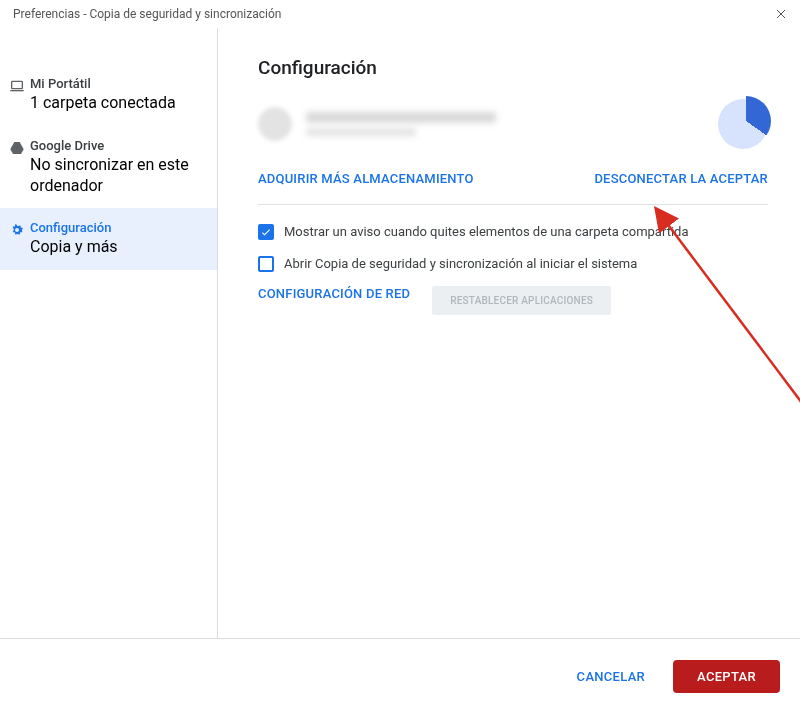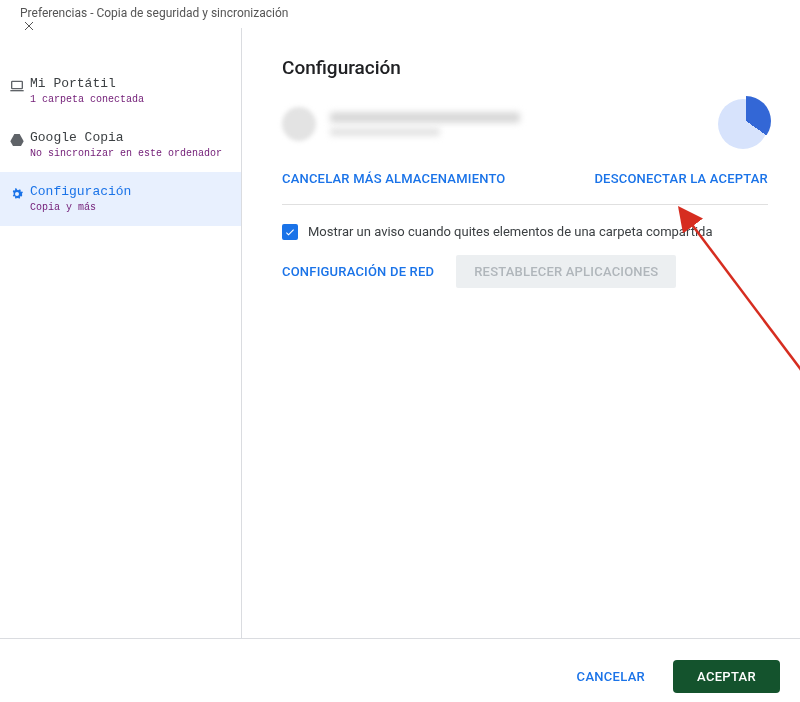--- a/index.html
+++ b/index.html
@@ -1,33 +1,33 @@
 <!DOCTYPE html>
 <html><head>
   <meta charset="utf-8">
   <style>
     * { box-sizing: border-box; margin: 0; padding: 0; }
     body { font-family: 'Segoe UI', Roboto, Arial, sans-serif; font-size: 13px; color: #3c4043; background: #fff; width: 800px; height: 702px; overflow: hidden; }
     
-    .titlebar { display: flex; justify-content: space-between; padding: 6px 10px 6px 20px; height: 28px; flex-direction: column; }
+    .titlebar { display: flex; justify-content: space-between; align-items: center; padding: 6px 10px 6px 13px; height: 28px; }
     .titlebar-title { font-size: 12px; color: #555; }
     .titlebar-close { width: 18px; height: 18px; display: flex; align-items: center; justify-content: center; cursor: pointer; color: #555; }
     .titlebar-close svg { width: 12px; height: 12px; }
     
     .body-wrap { display: flex; height: 610px; }
     
-    .sidebar { width: 242px; border-right: 1px solid #dadce0; padding-top: 36px; font-family: Liberation Mono, monospace; }
+    .sidebar { width: 218px; border-right: 1px solid #dadce0; padding-top: 36px; }
     .sidebar-item { display: flex; align-items: flex-start; padding: 12px 10px 12px 4px; cursor: pointer; }
     .sidebar-item.active { background: #e8f0fe; }
     .sidebar-icon { width: 26px; display: flex; justify-content: center; margin-top: 2px; }
     .sidebar-icon svg { width: 16px; height: 16px; }
     .sidebar-text { flex: 1; }
     .sidebar-label { font-size: 13px; color: #3c4043; font-weight: 500; }
     .sidebar-item.active .sidebar-label { color: #1a73e8; }
-    .sidebar-sub { font-size: 10px; color: #701a75; margin-top: 2px; line-height: 1.3; }
+    .sidebar-sub { font-size: 16px; color: #000000; margin-top: 2px; line-height: 1.3; }
     
     .main { flex: 1; padding: 28px 32px 0 40px; position: relative; overflow: hidden; }
     .main h1 { font-size: 19px; font-weight: 500; color: #202124; margin-bottom: 20px; }
     
     .account-row { display: flex; align-items: center; gap: 14px; margin-bottom: 16px; }
     .avatar-blur { width: 34px; height: 34px; border-radius: 50%; background: #e3e3e3; filter: blur(2px); }
     .account-text { flex: 1; }
     .acct-line1 { height: 11px; width: 190px; background: #d9d9d9; border-radius: 3px; filter: blur(3px); margin-bottom: 5px; }
     .acct-line2 { height: 8px; width: 110px; background: #e2e2e2; border-radius: 3px; filter: blur(3px); }
     
@@ -38,27 +38,27 @@
     .link-row { display: flex; justify-content: space-between; margin-top: 22px; padding-bottom: 18px; border-bottom: 1px solid #e0e0e0; }
     .flat-link { color: #1a73e8; font-size: 13px; font-weight: 500; letter-spacing: 0.2px; cursor: pointer; }
     
     .options { padding-top: 18px; }
     .check-row { display: flex; align-items: flex-start; gap: 10px; margin-bottom: 14px; }
     .check-row .box { width: 16px; height: 16px; border: 2px solid #1a73e8; border-radius: 2px; flex-shrink: 0; margin-top: 1px; display: flex; align-items: center; justify-content: center; cursor: pointer; }
     .check-row .box.checked { background: #1a73e8; }
     .check-row .box.checked svg { width: 12px; height: 12px; fill: #fff; }
     .check-row .lbl { font-size: 13px; color: #3c4043; line-height: 1.35; }
     
-    .btn-row { display: flex; gap: 22px; margin-top: 10px; align-items: center; }
+    .btn-row { display: flex; gap: 22px; margin-top: 10px; }
     .flat-btn { color: #1a73e8; font-size: 13px; font-weight: 500; letter-spacing: 0.2px; cursor: pointer; }
-    .disabled-btn { background: #eceff1; color: #b0b6bb; padding: 9px 18px; font-size: 13px; letter-spacing: 0.2px; font-weight: 500; border-radius: 2px; }
+    .disabled-btn { background: #eceff1; color: #b0b6bb; padding: 9px 18px; font-size: 10px; letter-spacing: 0.2px; font-weight: 500; border-radius: 2px; }
     
     .footer { border-top: 1px solid #dadce0; height: 76px; display: flex; justify-content: flex-end; align-items: center; gap: 8px; padding-right: 20px; }
     .btn-cancel { color: #1a73e8; font-size: 13px; font-weight: 500; padding: 9px 20px; cursor: pointer; letter-spacing: 0.3px; }
-    .btn-accept { background: #14532d; color: #fff; font-size: 13px; font-weight: 500; padding: 9px 24px; border-radius: 4px; cursor: pointer; letter-spacing: 0.3px; }
+    .btn-accept { background: #b91c1c; color: #fff; font-size: 13px; font-weight: 500; padding: 9px 24px; border-radius: 4px; cursor: pointer; letter-spacing: 0.3px; }
     
     .arrow-svg { position: absolute; top: 176px; left: 430px; width: 330px; height: 430px; pointer-events: none; }
   </style>
 </head>
 <body>
 
 <div class="titlebar">
   <span class="titlebar-title">Preferencias - Copia de seguridad y sincronización</span>
   <span class="titlebar-close">
     <svg viewBox="0 0 24 24" stroke="#555" stroke-width="2">
@@ -84,21 +84,21 @@
       </div>
     </div>
 
     <div class="sidebar-item">
       <span class="sidebar-icon">
         <svg viewBox="0 0 24 24" fill="#5f6368">
             <polygon points="8,3 16,3 22,14 18,21 6,21 2,14"></polygon>
           </svg>
       </span>
       <div class="sidebar-text">
-        <div class="sidebar-label">Google Copia</div>
+        <div class="sidebar-label">Google Drive</div>
         <div class="sidebar-sub">No sincronizar en este ordenador</div>
       </div>
     </div>
 
     <div class="sidebar-item active">
       <span class="sidebar-icon">
         <svg viewBox="0 0 24 24" fill="#1a73e8">
             <path d="M19.4 13l.6-1-.6-1 1.5-1.2-1-1.7-1.9.5-.8-.8.5-1.9-1.7-1-1.2 1.5-1-.6-1 .6L10.6 3l-1.7 1 .5 1.9-.8.8-1.9-.5-1 1.7L7.2 11l-.6 1 .6 1-1.5 1.2 1 1.7 1.9-.5.8.8-.5 1.9 1.7 1 1.2-1.5 1 .6 1-.6 1.2 1.5 1.7-1-.5-1.9.8-.8 1.9.5 1-1.7L19.4 13zM12 15a3 3 0 110-6 3 3 0 010 6z"></path>
           </svg>
       </span>
@@ -119,32 +119,36 @@
         <div class="acct-line1"></div>
         <div class="acct-line2"></div>
       </div>
       <div class="pie-wrap">
         <div class="pie-base"></div>
         <div class="pie-slice"></div>
       </div>
     </div>
 
     <div class="link-row">
-      <span class="flat-link">CANCELAR MÁS ALMACENAMIENTO</span>
+      <span class="flat-link">ADQUIRIR MÁS ALMACENAMIENTO</span>
       <span class="flat-link">DESCONECTAR LA ACEPTAR</span>
     </div>
 
     <div class="options">
       <div class="check-row">
         <span class="box checked">
             <svg viewBox="0 0 24 24">
               <path d="M9 16.2l-3.5-3.5L4 14.2 9 19l11-11-1.5-1.5z"></path>
             </svg>
           </span>
         <span class="lbl">Mostrar un aviso cuando quites elementos de una carpeta compartida</span>
+      </div>
+      <div class="check-row">
+        <span class="box"></span>
+        <span class="lbl">Abrir Copia de seguridad y sincronización al iniciar el sistema</span>
       </div>
     </div>
 
     <div class="btn-row">
       <span class="flat-btn">CONFIGURACIÓN DE RED</span>
       <span class="disabled-btn">RESTABLECER APLICACIONES</span>
     </div>
 
     <svg class="arrow-svg" viewBox="0 0 330 430">
       <defs>

